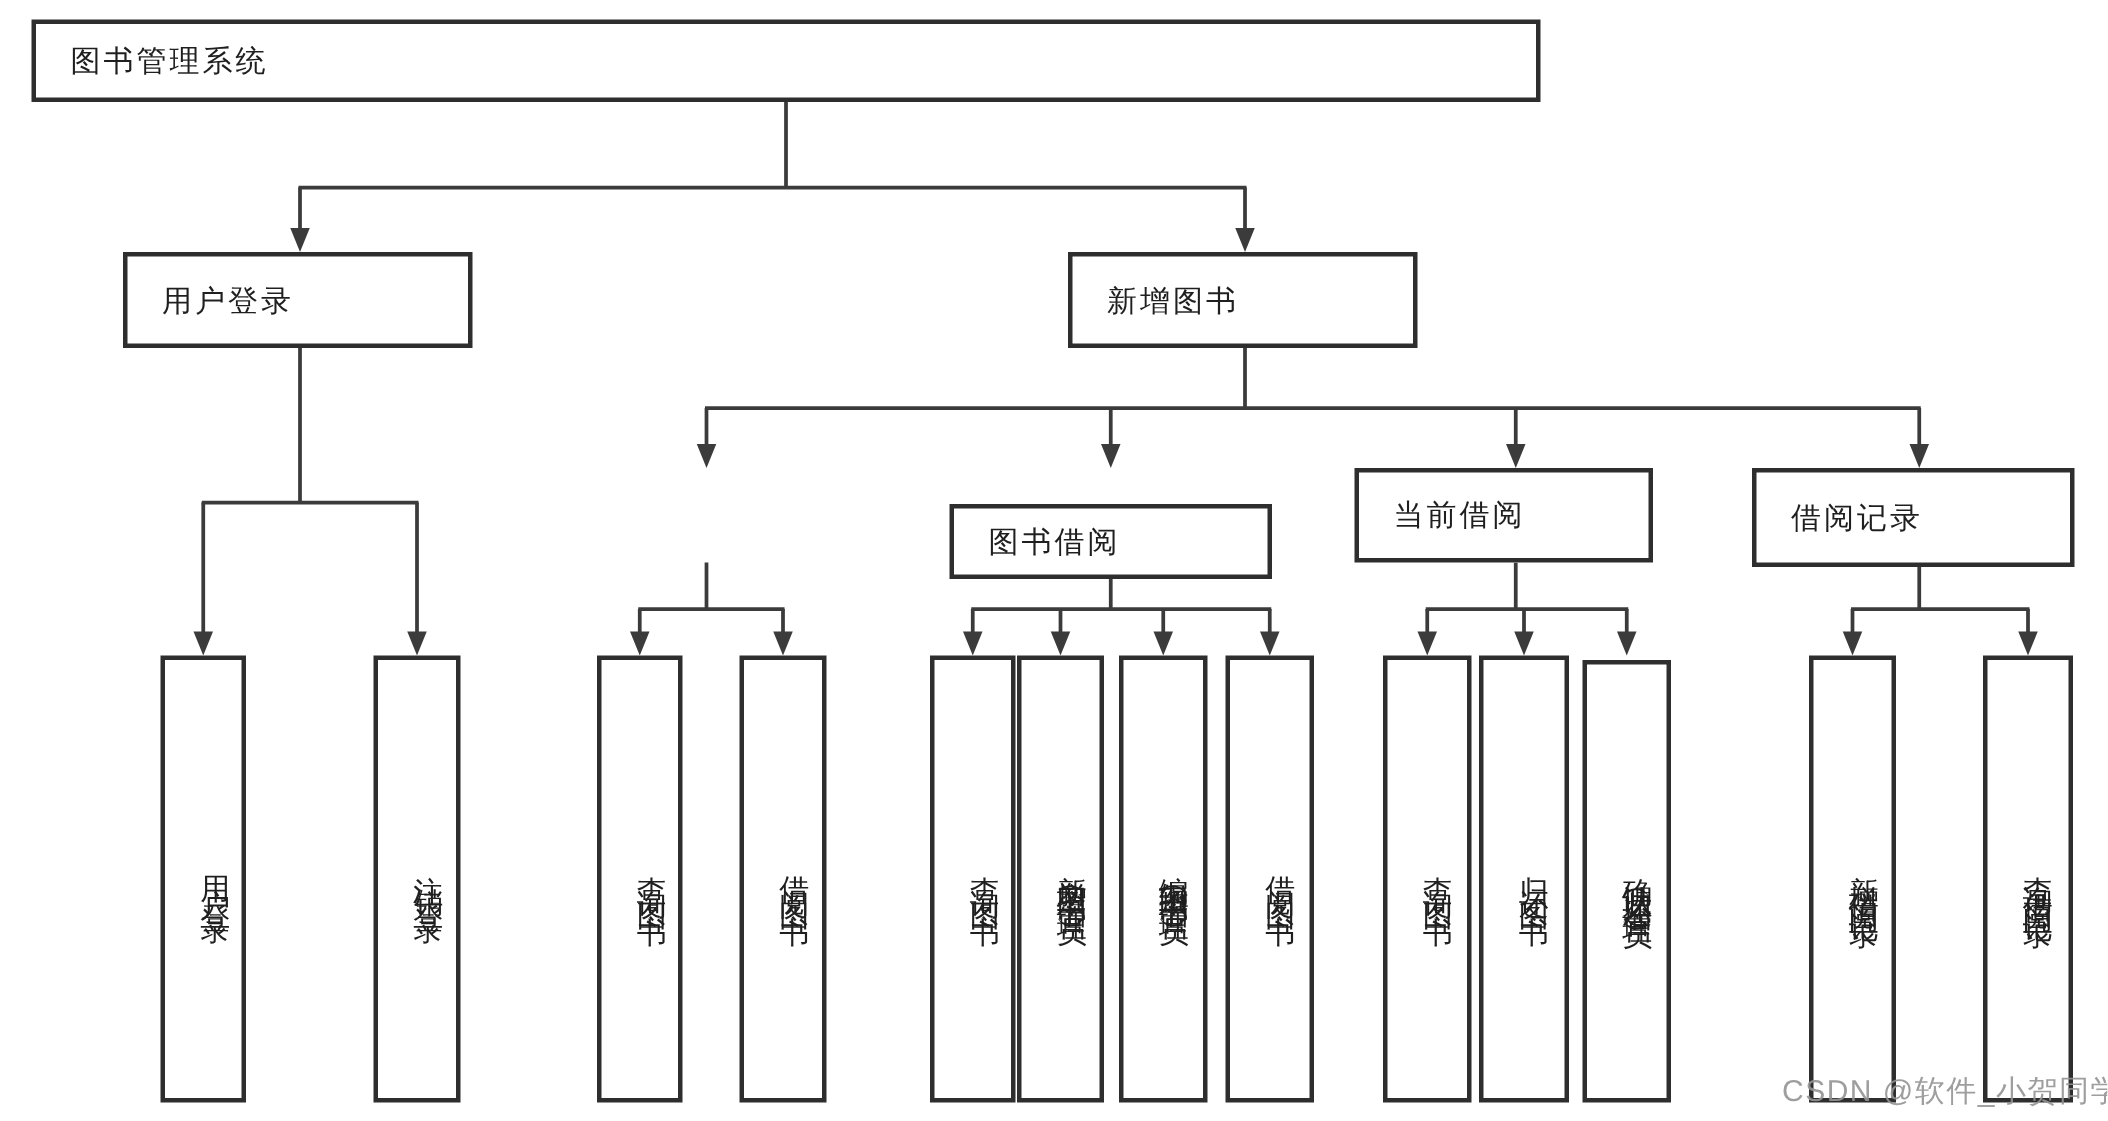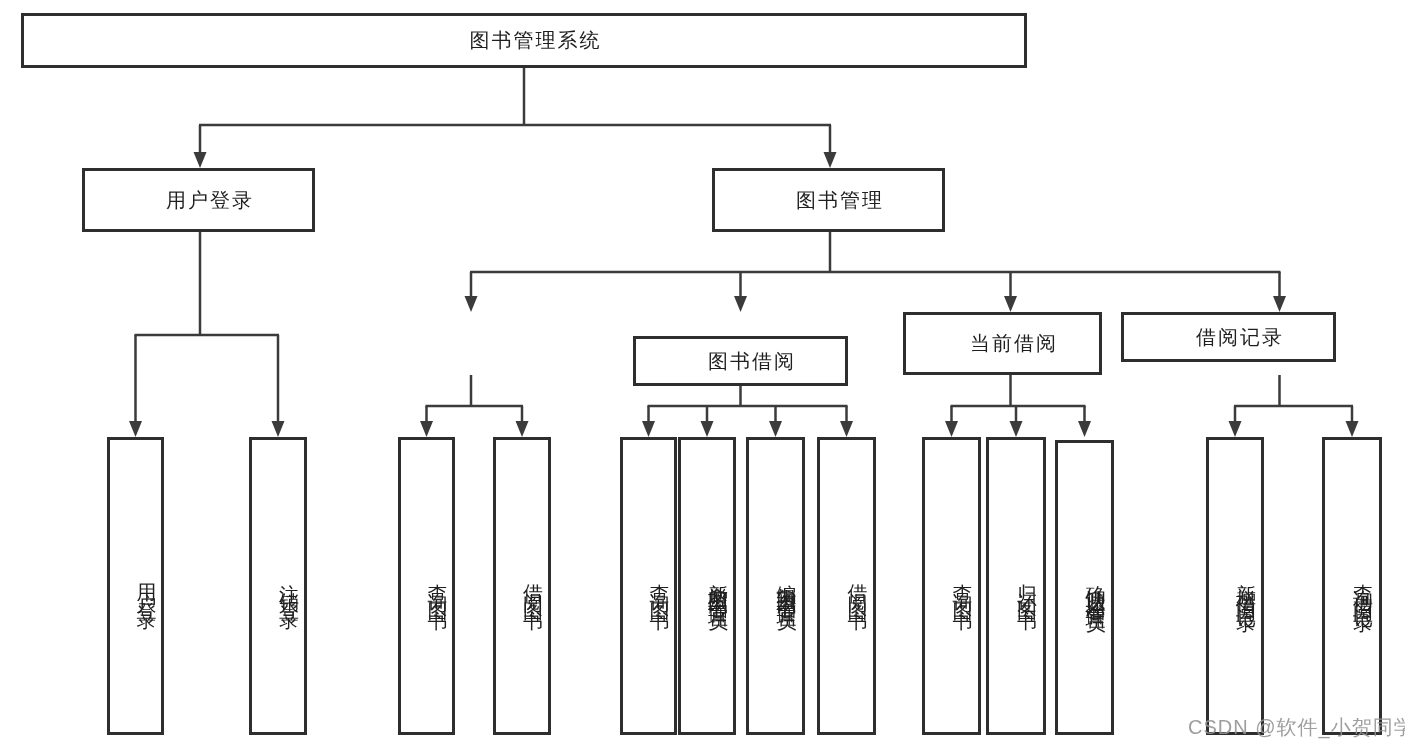--- a/index.html
+++ b/index.html
@@ -12,21 +12,21 @@
   }
   #connector-layer {
     position: absolute; left: 0; top: 0; width: 1405px; height: 747px;
     z-index: 1;
   }
   .node {
     position: absolute;
     background: #ffffff;
     border: 3px solid #2e2e2e;
     box-sizing: border-box;
-    display: flex; align-items: center; justify-content: center;
+    display: flex; align-items: center; 
     color: #1f1f1f;
     z-index: 2;
     padding-left: 23px;
   }
   .h-node span {
     font-size: 20px;
     letter-spacing: 2px;
     white-space: nowrap;
   }
   .v-node span {
@@ -122,30 +122,30 @@
   </svg>
 
   <div class="node h-node" style="left:21px; top:13px; width:1006px; height:55px;">
     <span>图书管理系统</span>
   </div>
 
   <div class="node h-node" style="left:82px; top:168px; width:233px; height:64px;">
     <span>用户登录</span>
   </div>
   <div class="node h-node" style="left:712px; top:168px; width:233px; height:64px;">
-    <span>图书管理</span>
+    <span>新增图书</span>
   </div>
 
   <div class="node h-node" style="left:633px; top:312px; width:215px; height:50px;margin-top:24px;">
     <span>图书借阅</span>
   </div>
   <div class="node h-node" style="left:903px; top:312px; width:199px; height:63px;">
     <span>当前借阅</span>
   </div>
-  <div class="node h-node" style="left:1121px; top:312px; width:215px; height:50px;">
+  <div class="node h-node" style="left:1168px; top:312px; width:215px; height:66px;">
     <span>借阅记录</span>
   </div>
 
   <div class="node v-node" style="left:107px; top:437px; width:57px; height:298px;">
     <span>用户登录</span>
   </div>
   <div class="node v-node" style="left:249px; top:437px; width:58px; height:298px;">
     <span>注销登录</span>
   </div>
 

